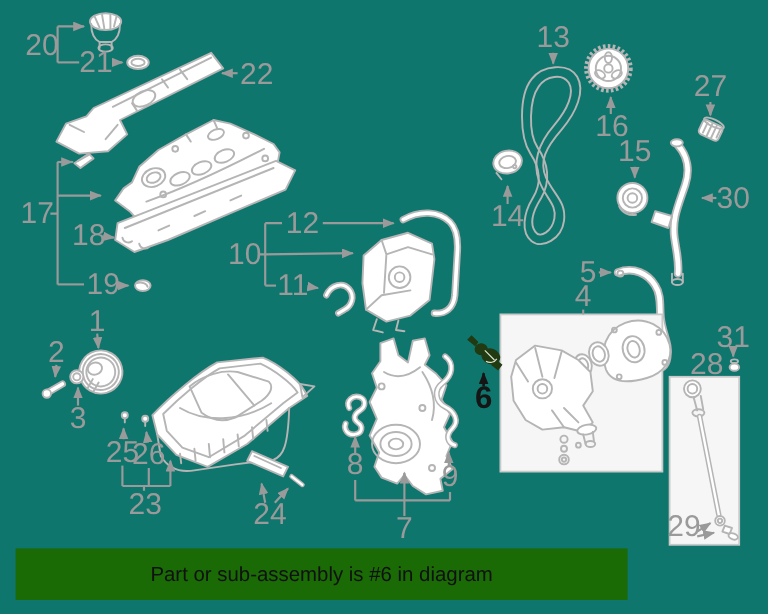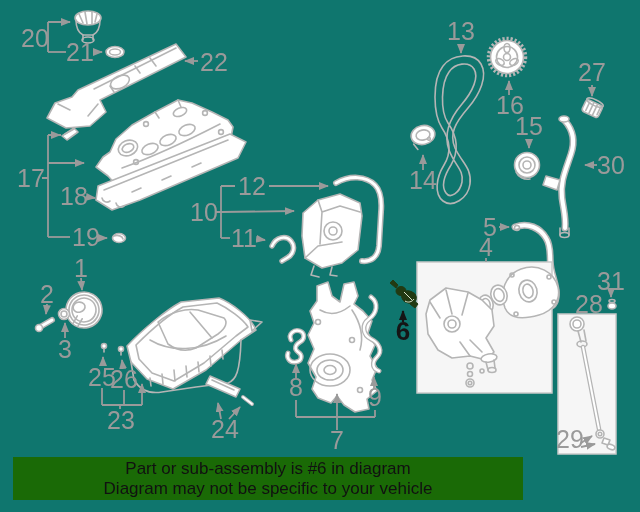--- a/index.html
+++ b/index.html
@@ -414,15 +414,14 @@
   </g>
   <g>
     <path class="arr" d="M221,419 L218,403" marker-end="url(#ah)"></path>
     <path class="arr" d="M229,419 L240,407" marker-end="url(#ah)"></path>
     <text class="lbl" x="225" y="429">24</text>
   </g>
 </svg>
 
 <div class="banner">
   <div>Part or sub-assembly is #6 in diagram</div>
-  <div>Diagram may not be specific to your vehicle</div>
 </div>
 </div>
 
 </body></html>

